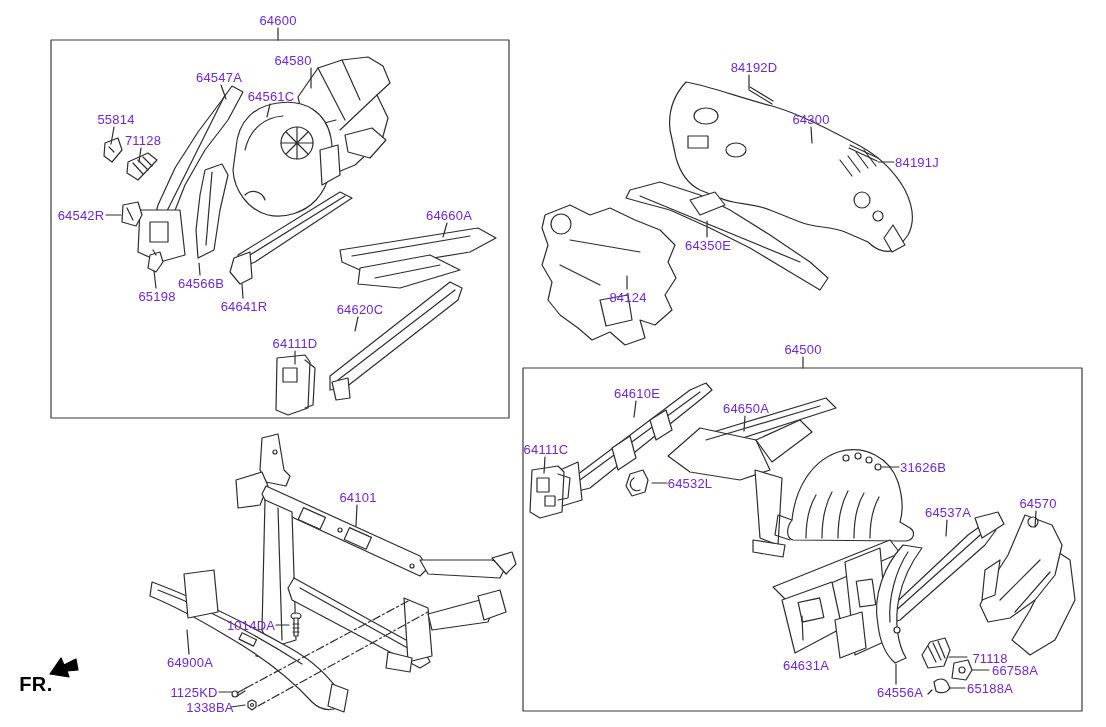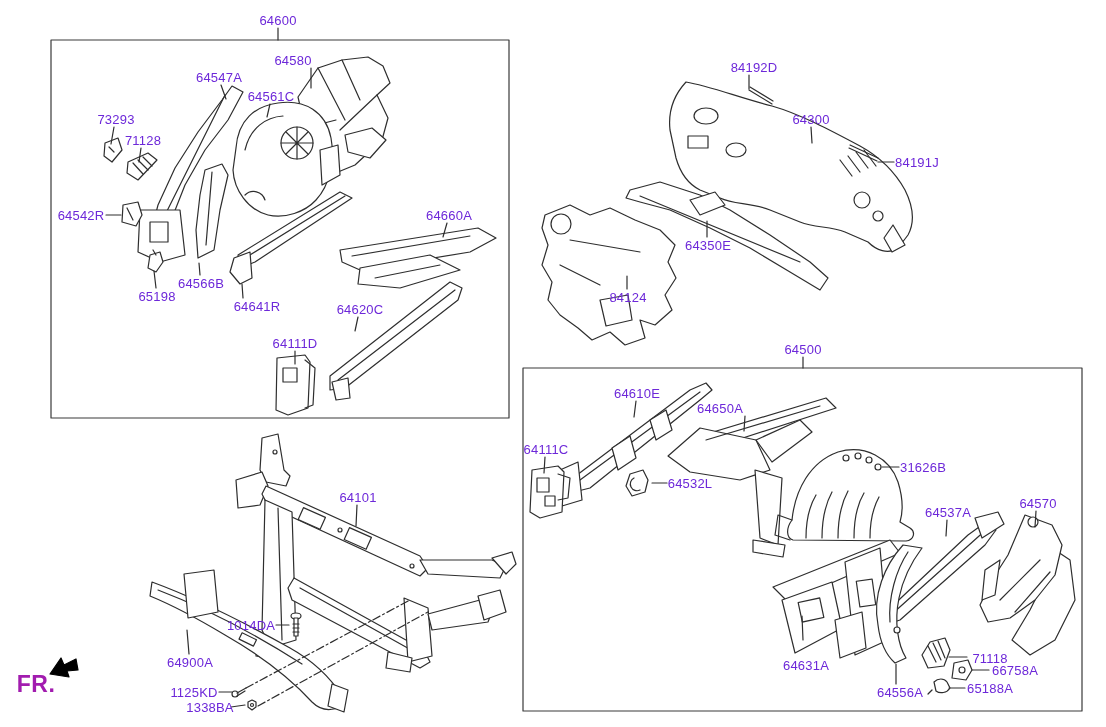--- a/index.html
+++ b/index.html
@@ -1,22 +1,22 @@
 <!DOCTYPE html>
 <html><head>
 <meta charset="utf-8">
 <style>
   html,body{margin:0;padding:0;background:#fff;}
   #stage{position:relative;width:1106px;height:727px;background:#ffffff;overflow:hidden;
          font-family:"Liberation Sans",sans-serif;}
   #art{position:absolute;left:0;top:0;}
   .lbl{position:absolute;transform:translate(-50%,-50%);font-size:13px;color:#6d28d9;
        white-space:nowrap;letter-spacing:.2px;line-height:1;}
-  .fr{position:absolute;transform:translate(-50%,-50%);font-size:23px;font-weight:bold;
-      color:#a21caf;letter-spacing:.5px;line-height:1;}
+  .fr{position:absolute;transform:translate(-50%,-50%);font-size:20px;font-weight:bold;
+      color:#000000;letter-spacing:.5px;line-height:1;}
 </style>
 </head>
 <body>
 
 <div id="stage">
 
 <svg id="art" width="1106" height="727" viewBox="0 0 1106 727">
   <g fill="none" stroke="#2e2e2e" stroke-width="1.2" stroke-linejoin="round" stroke-linecap="round">
 
     <rect x="51" y="40" width="458" height="378" stroke="#3a3a3a"></rect>
@@ -267,39 +267,39 @@
     </g>
 
     <path d="M50,674 L61,658 L64,665 L76,659 L78,670 L67,671 L69,677 Z" fill="#000" stroke="#000"></path>
   </g>
 </svg>
 
 <div class="lbl" style="left:278px;top:20px">64600</div>
 <div class="lbl" style="left:293px;top:60px">64580</div>
 <div class="lbl" style="left:219px;top:77px">64547A</div>
 <div class="lbl" style="left:271px;top:96px">64561C</div>
-<div class="lbl" style="left:116px;top:119px">73293</div>
+<div class="lbl" style="left:116px;top:119px">55814</div>
 <div class="lbl" style="left:143px;top:140px">71128</div>
 <div class="lbl" style="left:81px;top:215px">64542R</div>
 <div class="lbl" style="left:449px;top:215px">64660A</div>
 <div class="lbl" style="left:157px;top:296px">65198</div>
 <div class="lbl" style="left:201px;top:283px">64566B</div>
-<div class="lbl" style="left:257px;top:306px">64641R</div>
+<div class="lbl" style="left:244px;top:306px">64641R</div>
 <div class="lbl" style="left:360px;top:309px">64620C</div>
 <div class="lbl" style="left:295px;top:343px">64111D</div>
 
 <div class="lbl" style="left:754px;top:67px">84192D</div>
 <div class="lbl" style="left:811px;top:119px">64300</div>
 <div class="lbl" style="left:917px;top:162px">84191J</div>
 <div class="lbl" style="left:708px;top:245px">64350E</div>
 <div class="lbl" style="left:628px;top:297px">84124</div>
 
 <div class="lbl" style="left:803px;top:349px">64500</div>
 <div class="lbl" style="left:637px;top:393px">64610E</div>
-<div class="lbl" style="left:720px;top:408px">64650A</div>
+<div class="lbl" style="left:746px;top:408px">64650A</div>
 <div class="lbl" style="left:546px;top:449px">64111C</div>
 <div class="lbl" style="left:690px;top:483px">64532L</div>
 <div class="lbl" style="left:923px;top:467px">31626B</div>
 <div class="lbl" style="left:948px;top:512px">64537A</div>
 <div class="lbl" style="left:1038px;top:503px">64570</div>
 <div class="lbl" style="left:806px;top:665px">64631A</div>
 <div class="lbl" style="left:990px;top:658px">71118</div>
 <div class="lbl" style="left:1015px;top:670px">66758A</div>
 <div class="lbl" style="left:990px;top:688px">65188A</div>
 <div class="lbl" style="left:900px;top:692px">64556A</div>

